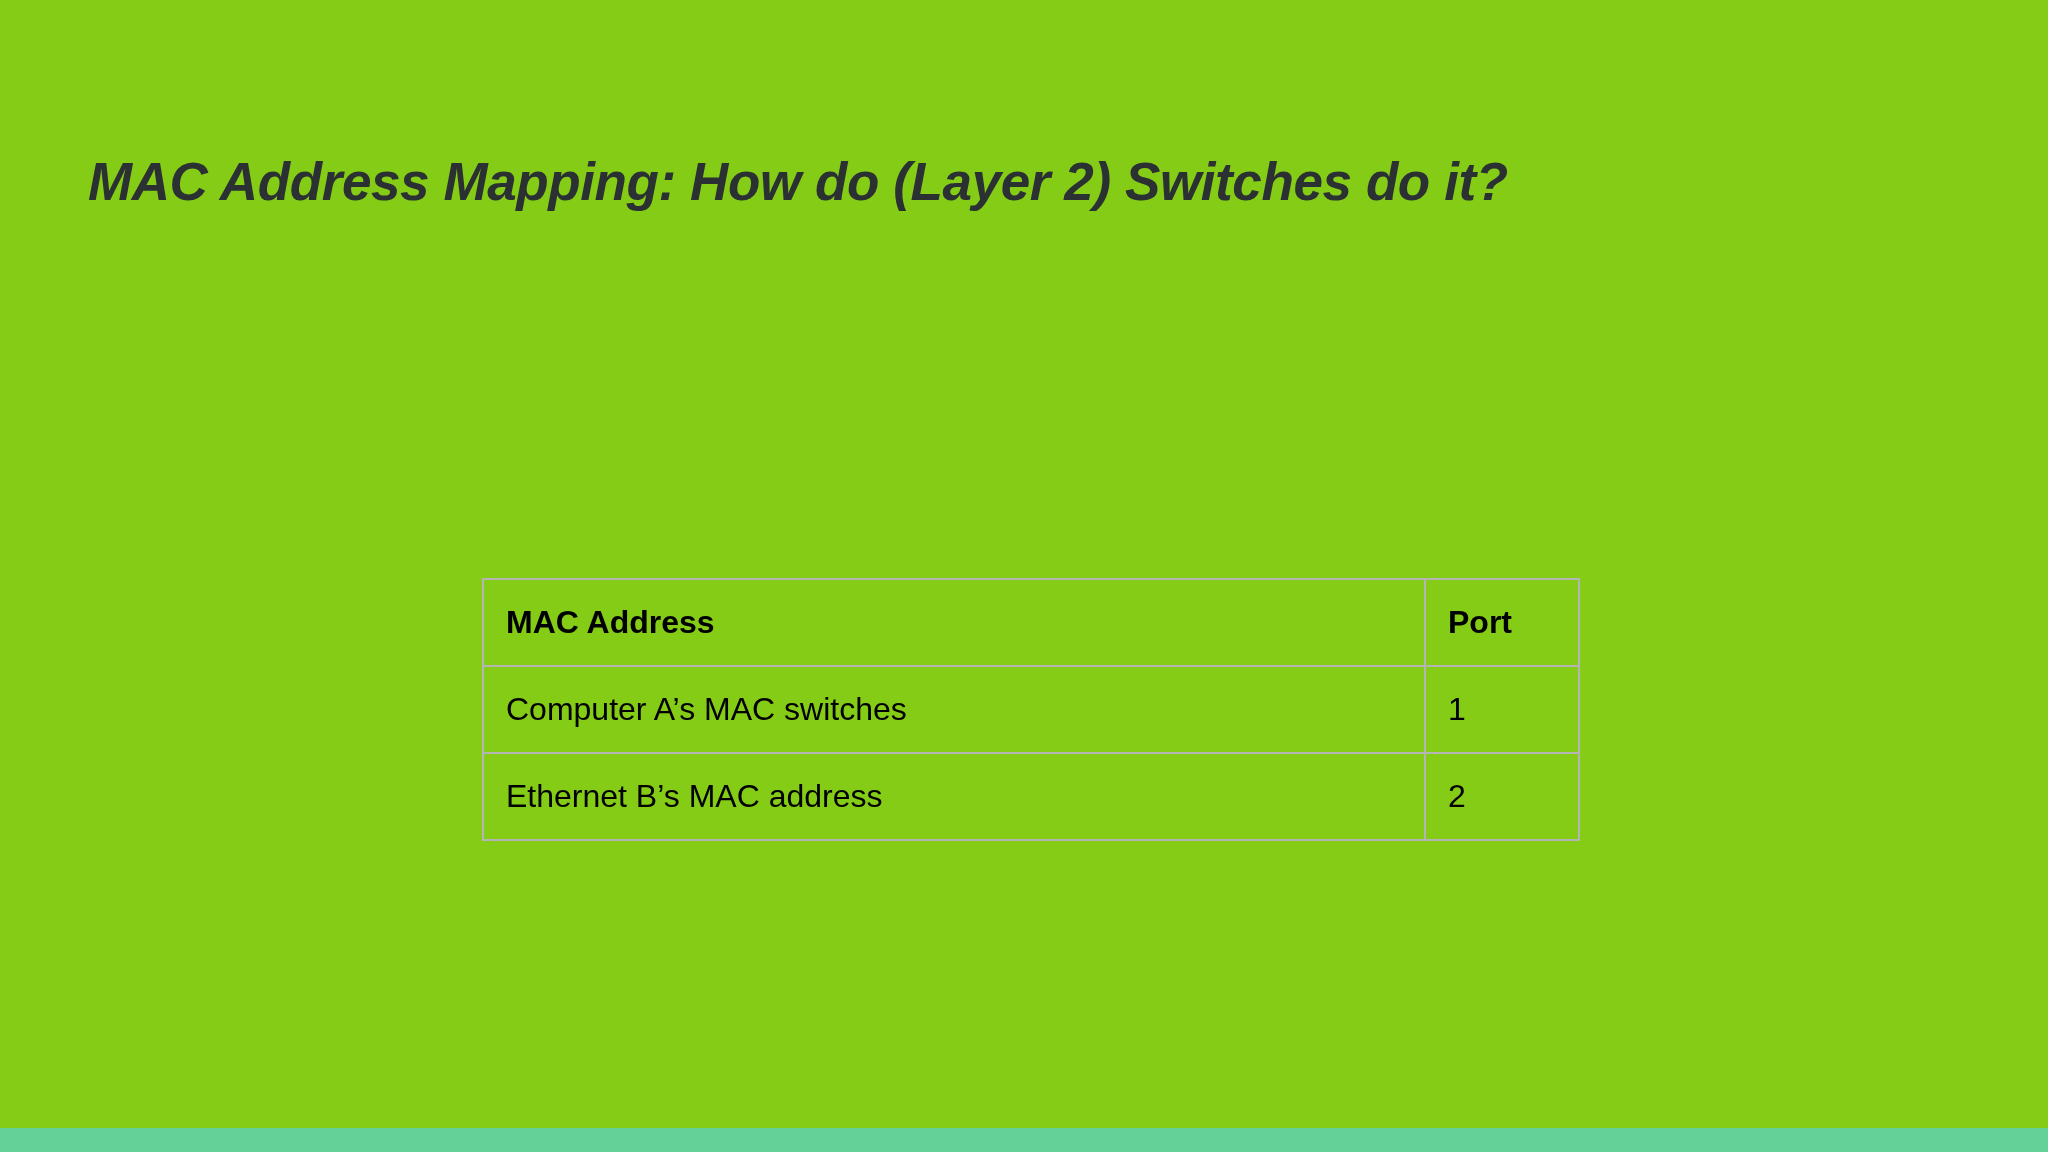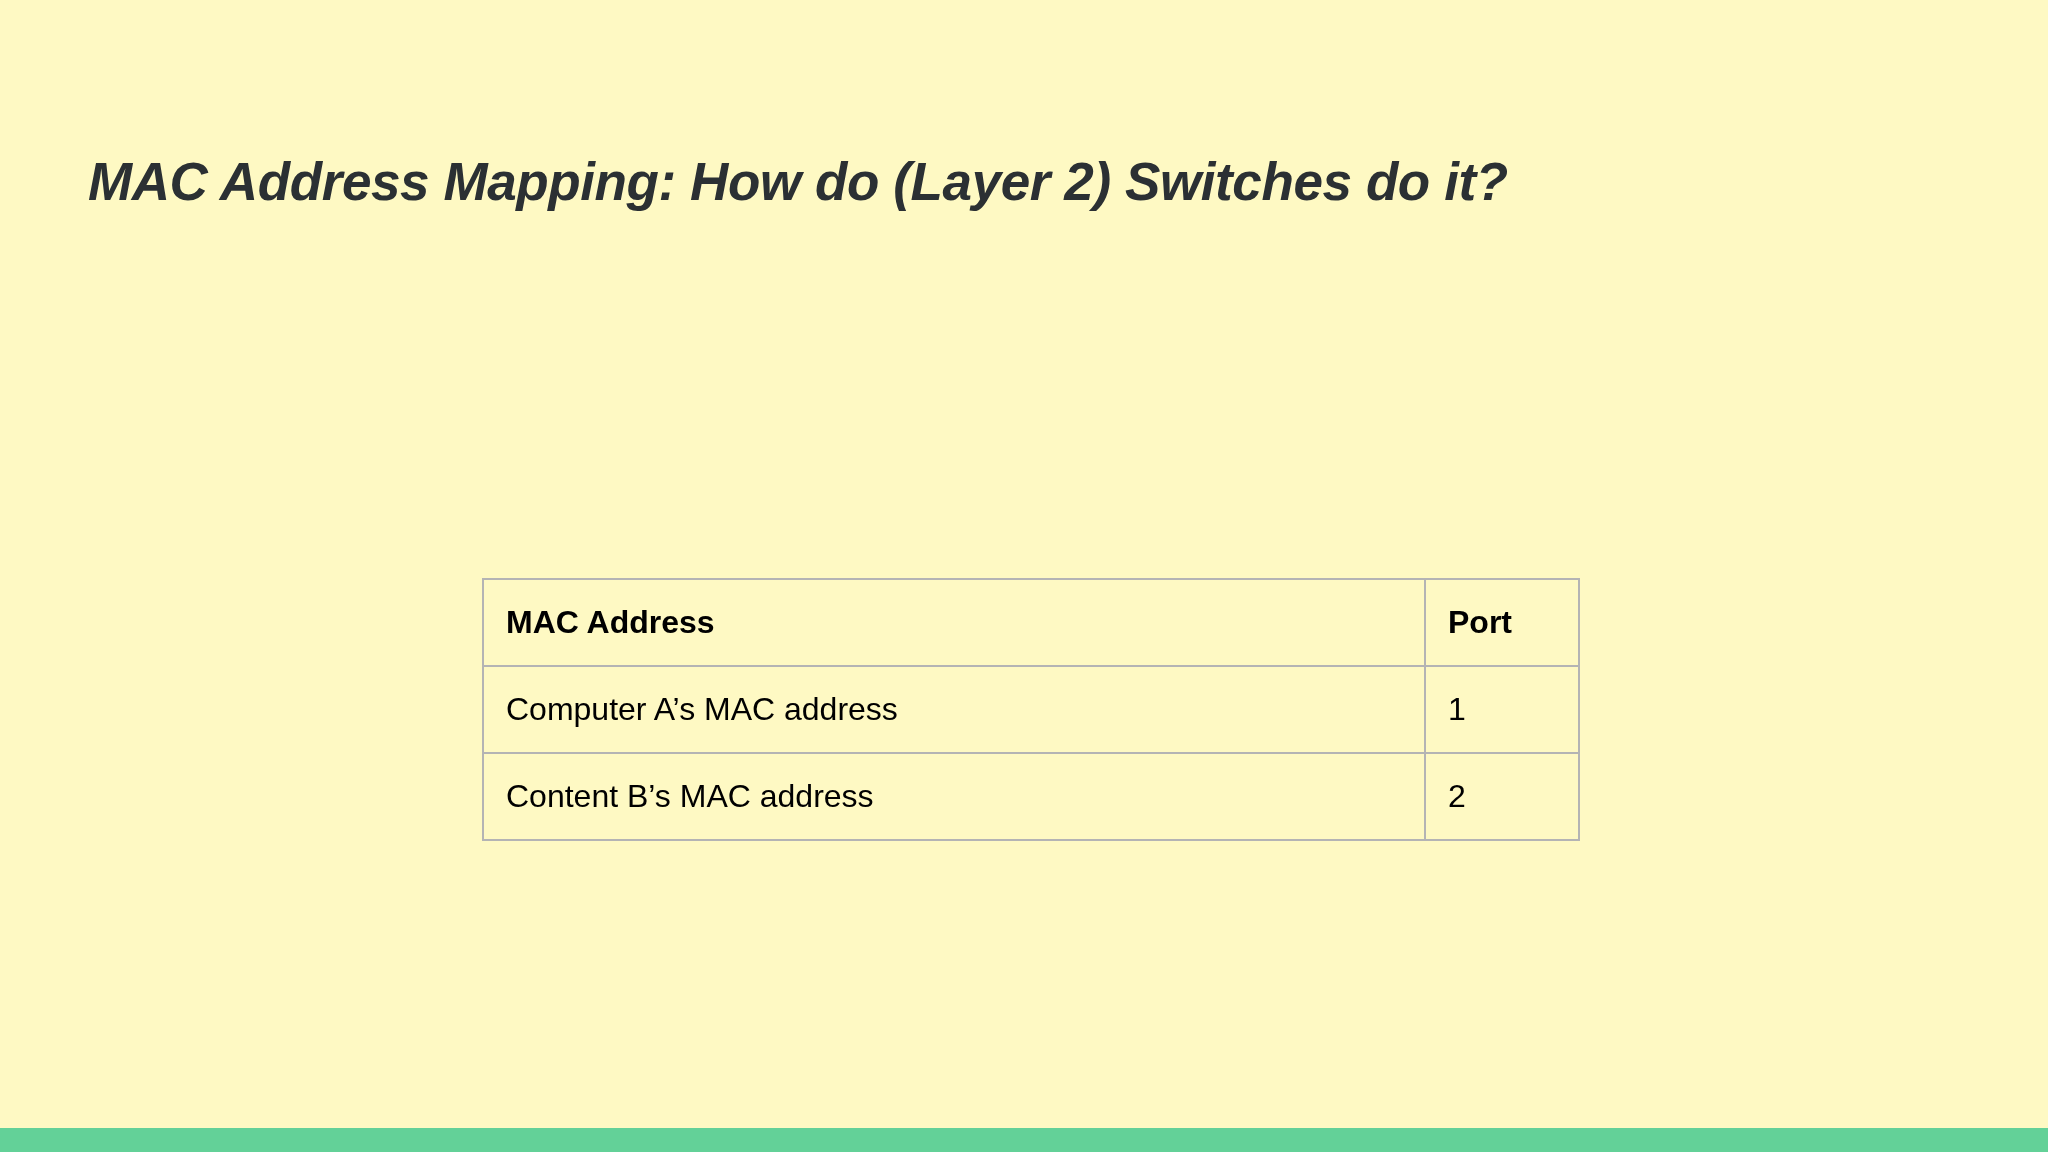--- a/index.html
+++ b/index.html
@@ -11,21 +11,21 @@
     height: 1152px;
     background: #ffffff;
     font-family: "Liberation Sans", sans-serif;
     overflow: hidden;
     position: relative;
   }
 
   .slide {
     position: absolute;
     inset: 0;
-    background: #fef9c3;
+    background: #84cc16;
   }
 
   
   .slide-title {
     position: absolute;
     left: 88px;
     top: 116px;
     width: 1900px;
     font-size: 53px;
     line-height: 1.12;
@@ -104,25 +104,25 @@
   <div class="cam-table-wrap">
     <table class="cam-table">
       <thead>
         <tr>
           <th class="col-mac">MAC Address</th>
           <th class="col-port">Port</th>
         </tr>
       </thead>
       <tbody>
         <tr>
-          <td class="col-mac">Computer A’s MAC address</td>
+          <td class="col-mac">Computer A’s MAC switches</td>
           <td class="col-port">1</td>
         </tr>
         <tr>
-          <td class="col-mac">Content B’s MAC address</td>
+          <td class="col-mac">Ethernet B’s MAC address</td>
           <td class="col-port">2</td>
         </tr>
       </tbody>
     </table>
   </div>
 
   <div class="accent-bar"></div>
 
 </div>
 

